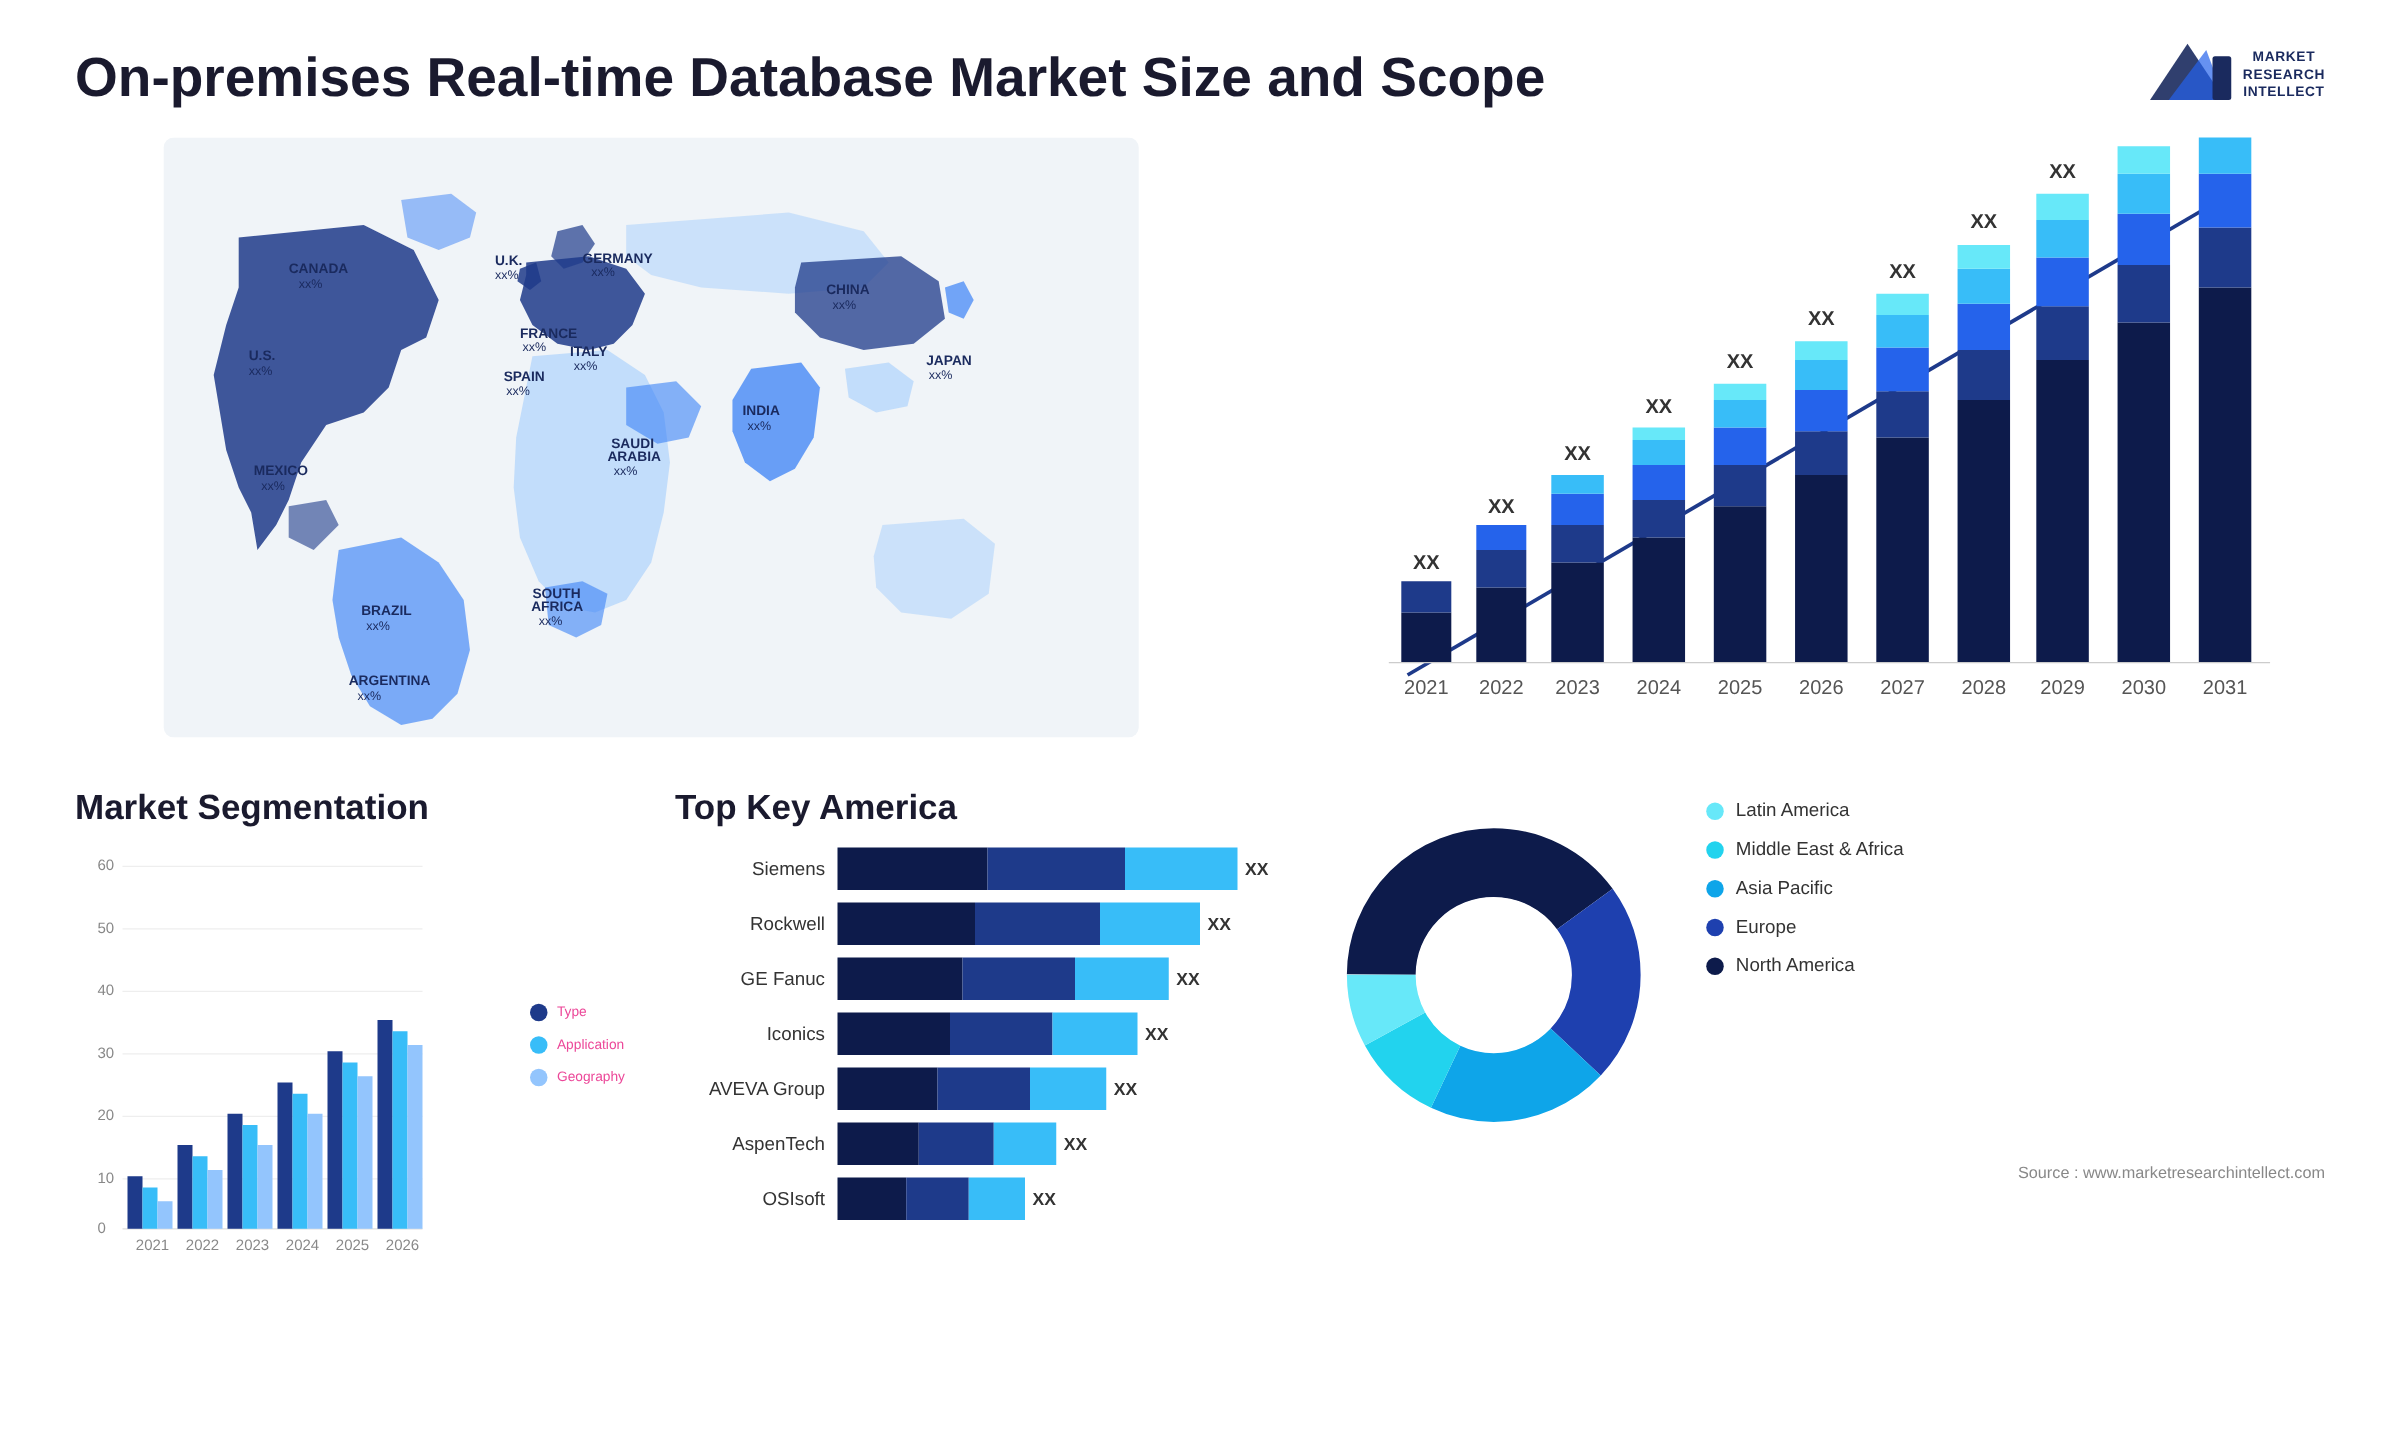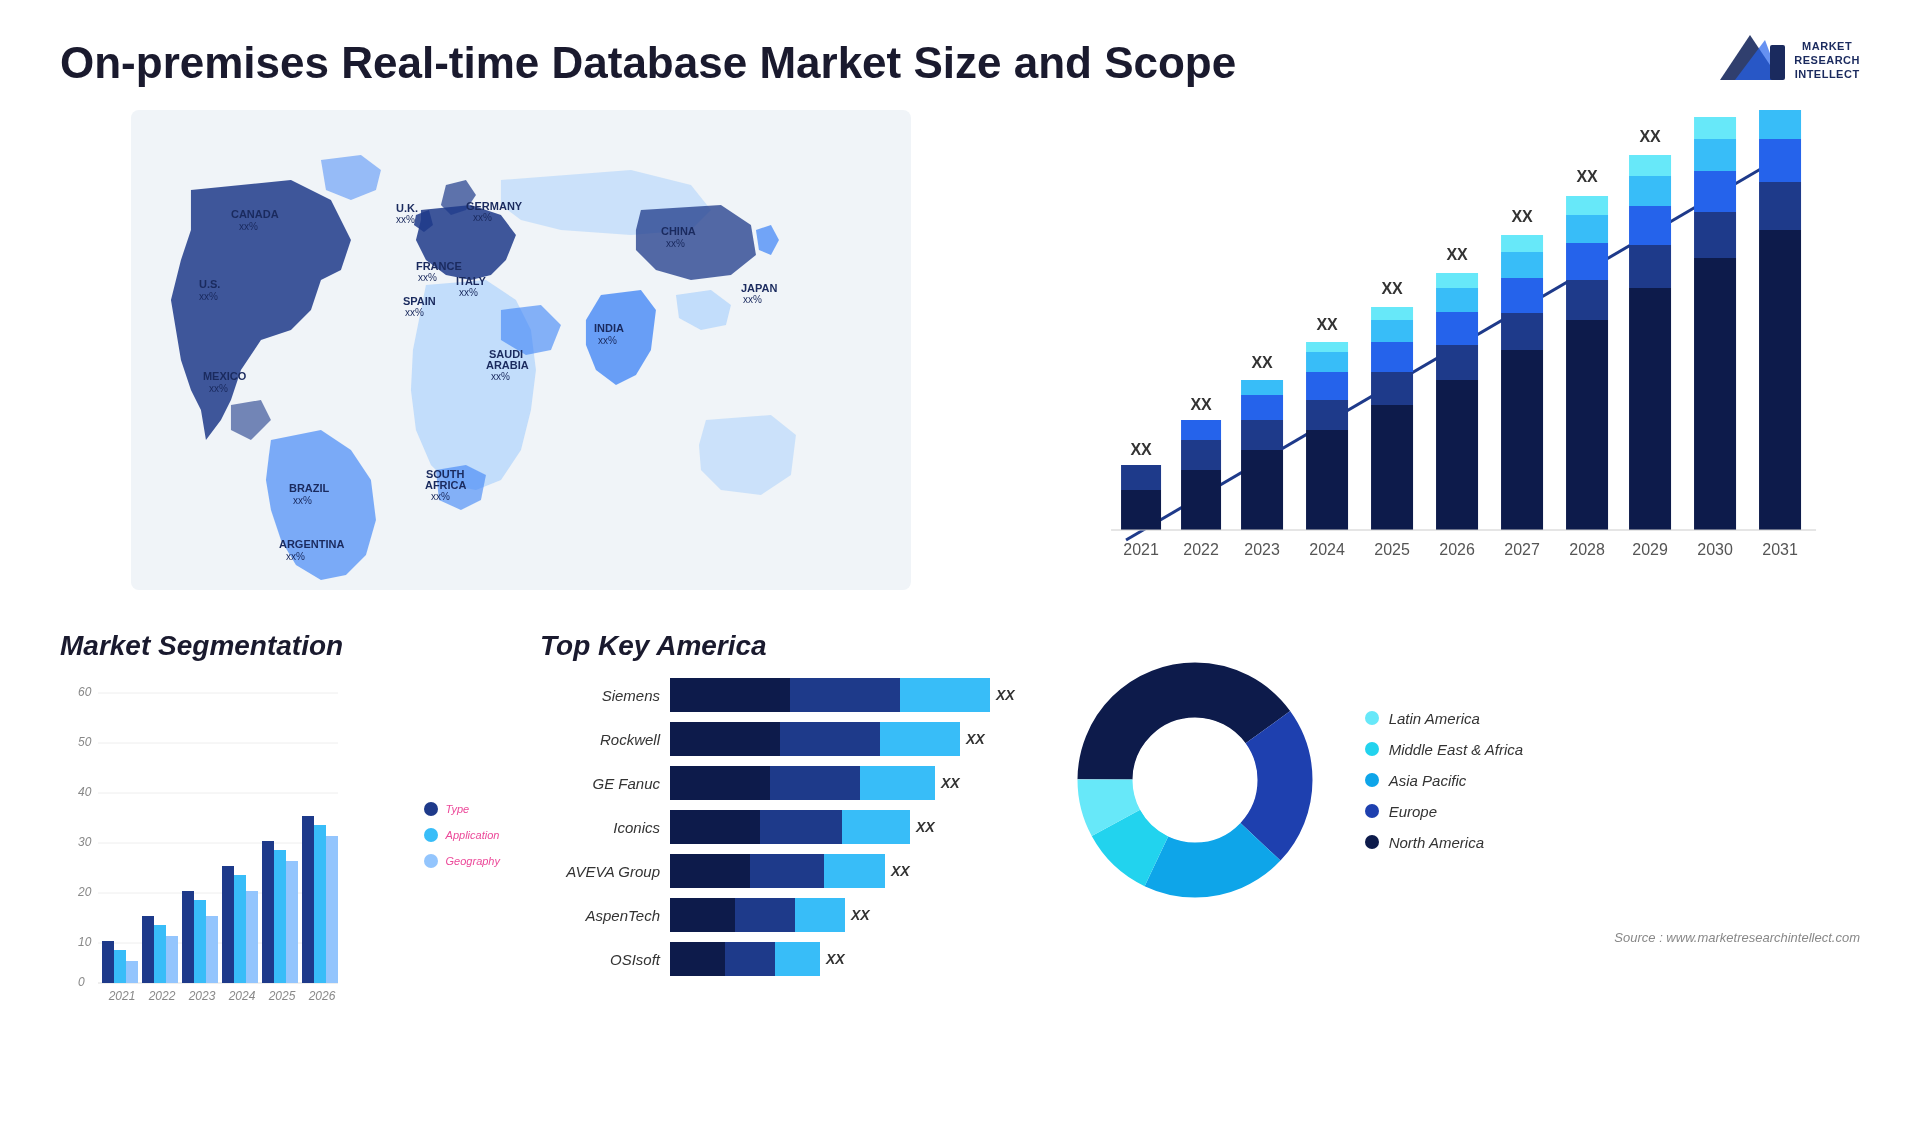--- a/index.html
+++ b/index.html
@@ -70,21 +70,20 @@
     .bar-chart-container {
       flex: 1;
       position: relative;
     }
 
     
     .bottom-section {
       display: flex;
       gap: 20px;
       height: 420px;
-      font-style: italic;
     }
 
     
     .segmentation-container {
       flex: 0 0 440px;
     }
 
     .section-title {
       font-size: 28px;
       font-weight: 700;
@@ -176,21 +175,21 @@
     }
 
     
     .regional-container {
       flex: 1;
     }
 
     .regional-content {
       display: flex;
       gap: 30px;
-      align-items: center;
+      align-items: flex-start;
       margin-top: 10px;
     }
 
     .donut-wrapper {
       flex: 0 0 280px;
       height: 280px;
     }
 
     .regional-legend {
       display: flex;

